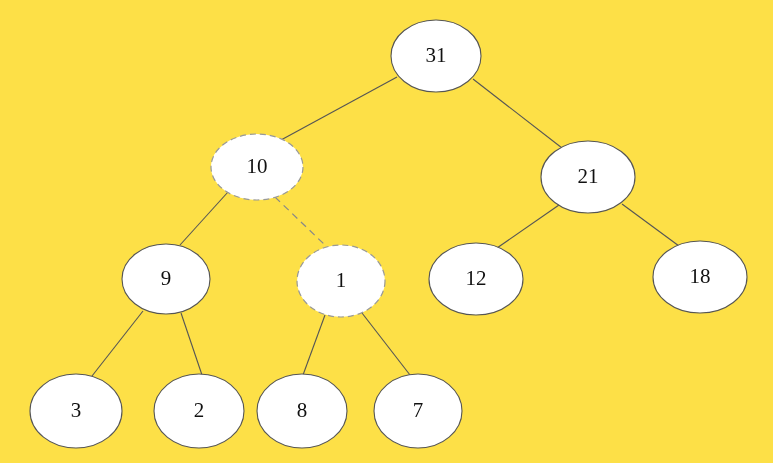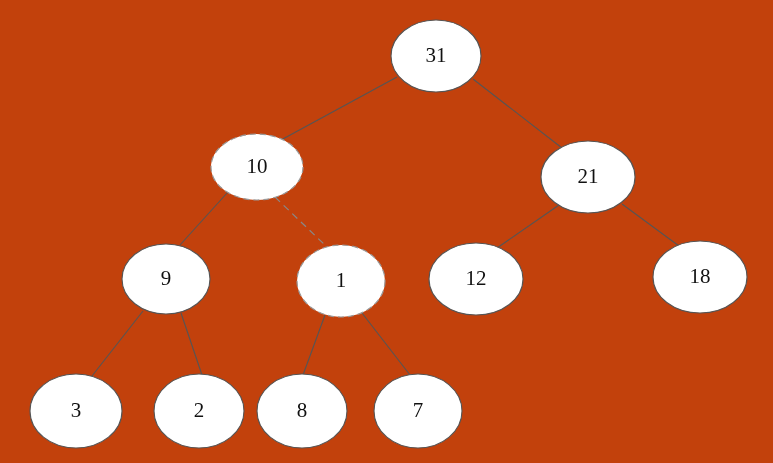--- a/index.html
+++ b/index.html
@@ -7,21 +7,21 @@
     padding: 0;
     background: #ffffff;
   }
   body {
     font-family: "Liberation Serif", "DejaVu Serif", serif;
   }
   #canvas {
     position: relative;
     width: 773px;
     height: 463px;
-    background: #c2410c;
+    background: #fde047;
     overflow: hidden;
   }
   #tree-svg {
     position: absolute;
     top: 0;
     left: 0;
     width: 773px;
     height: 463px;
   }
   .edge-solid {

